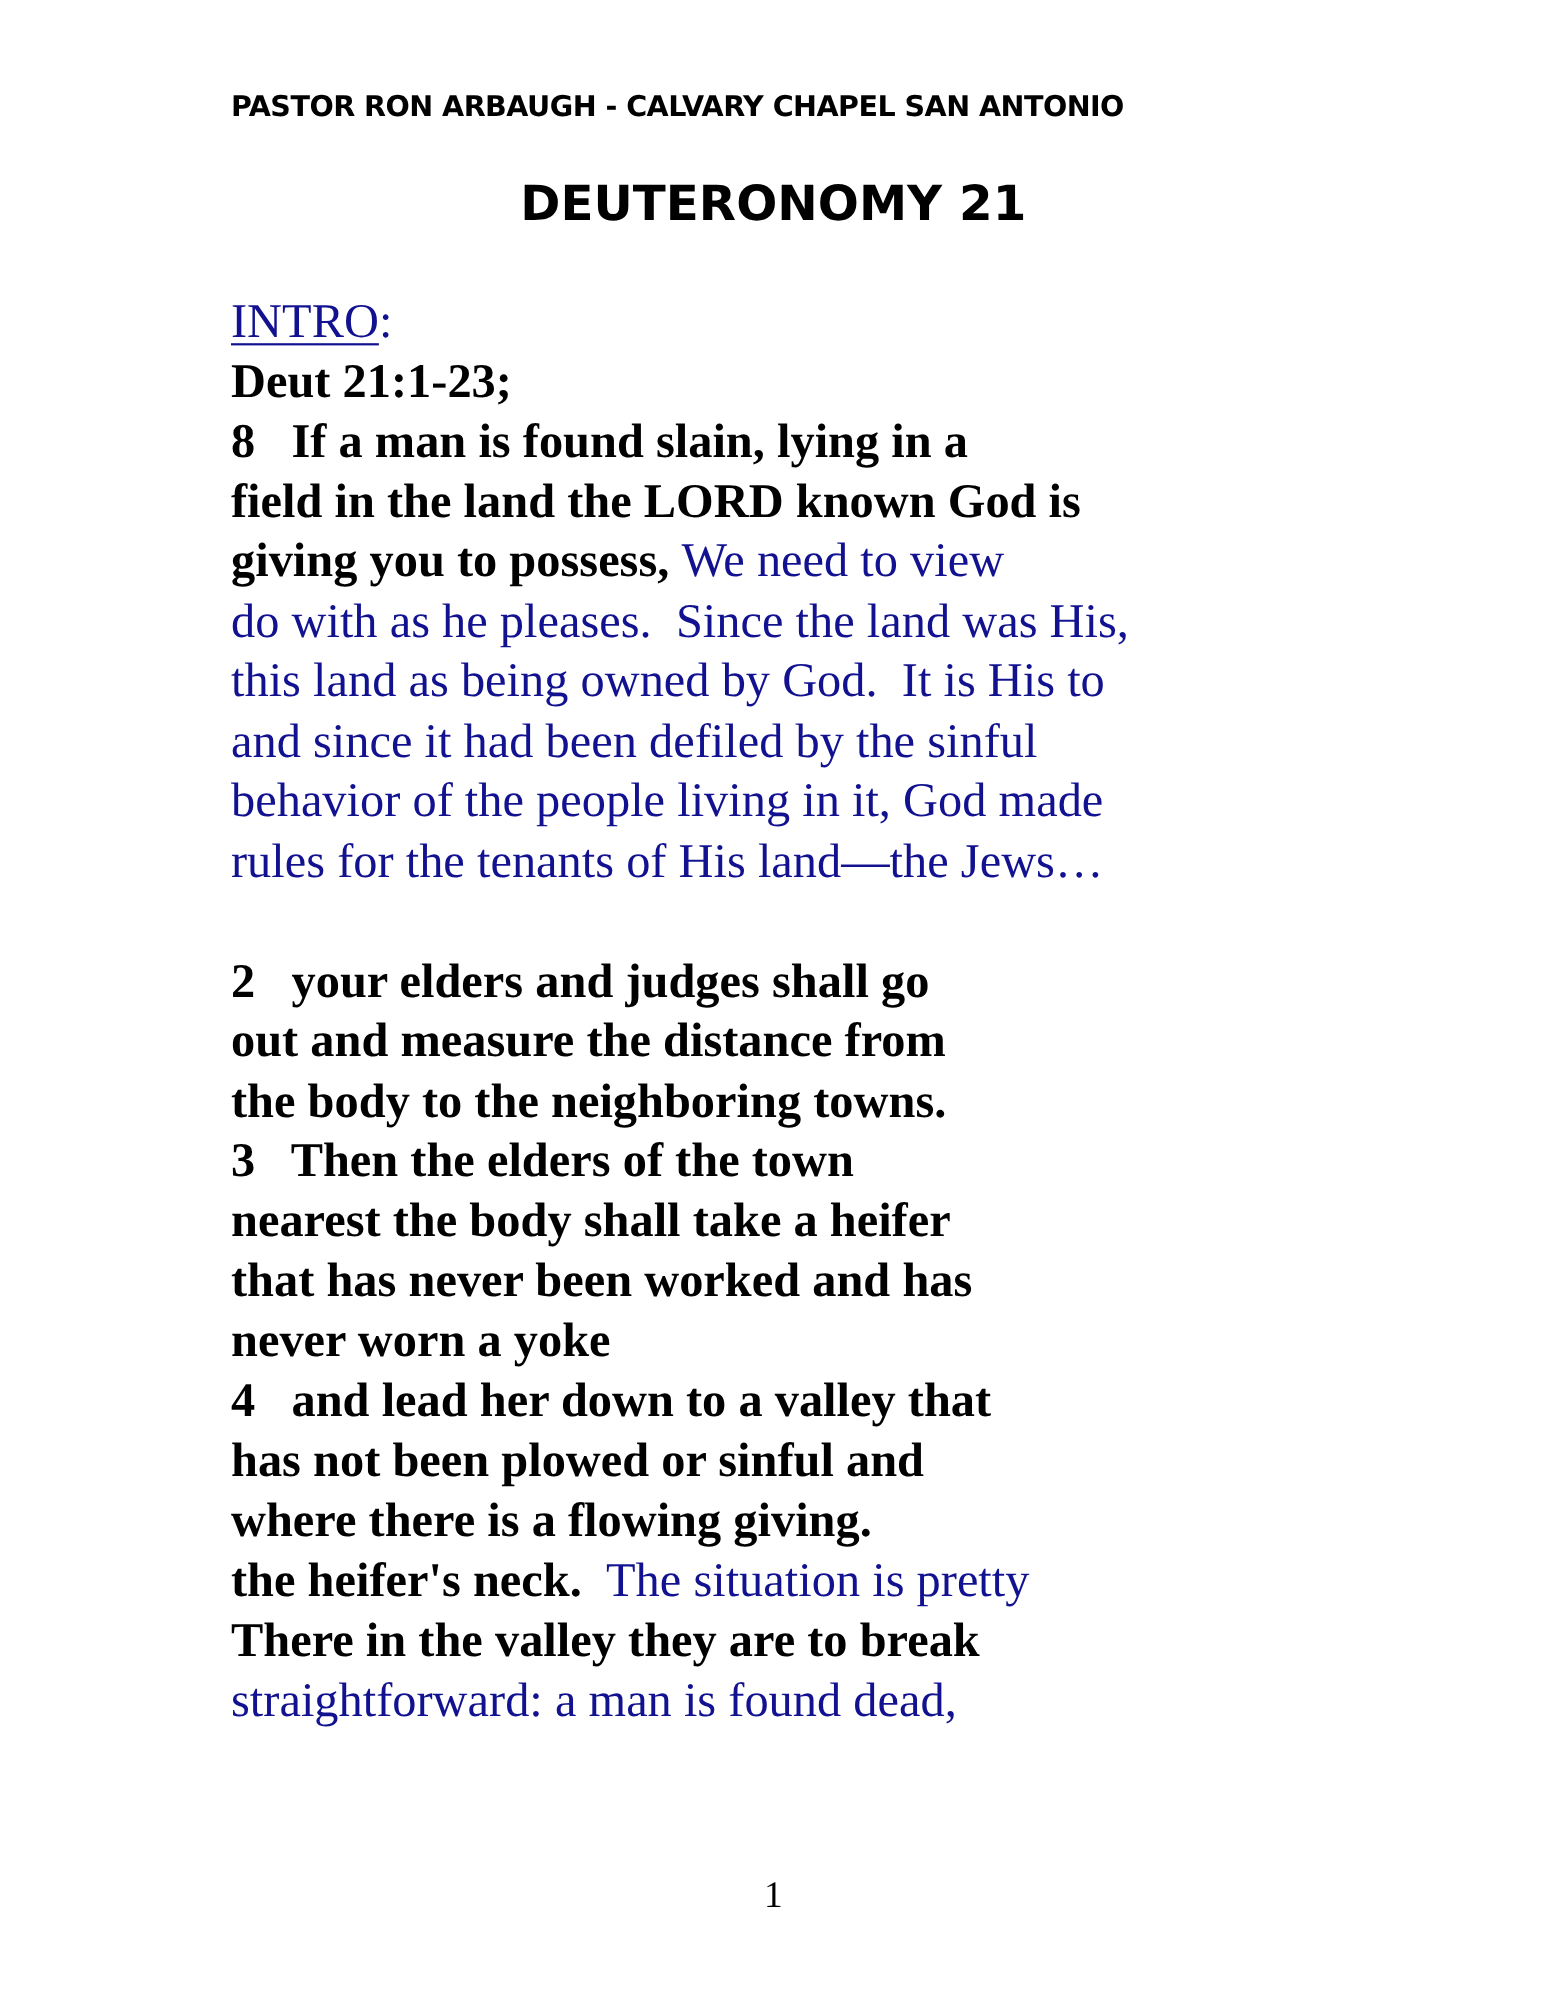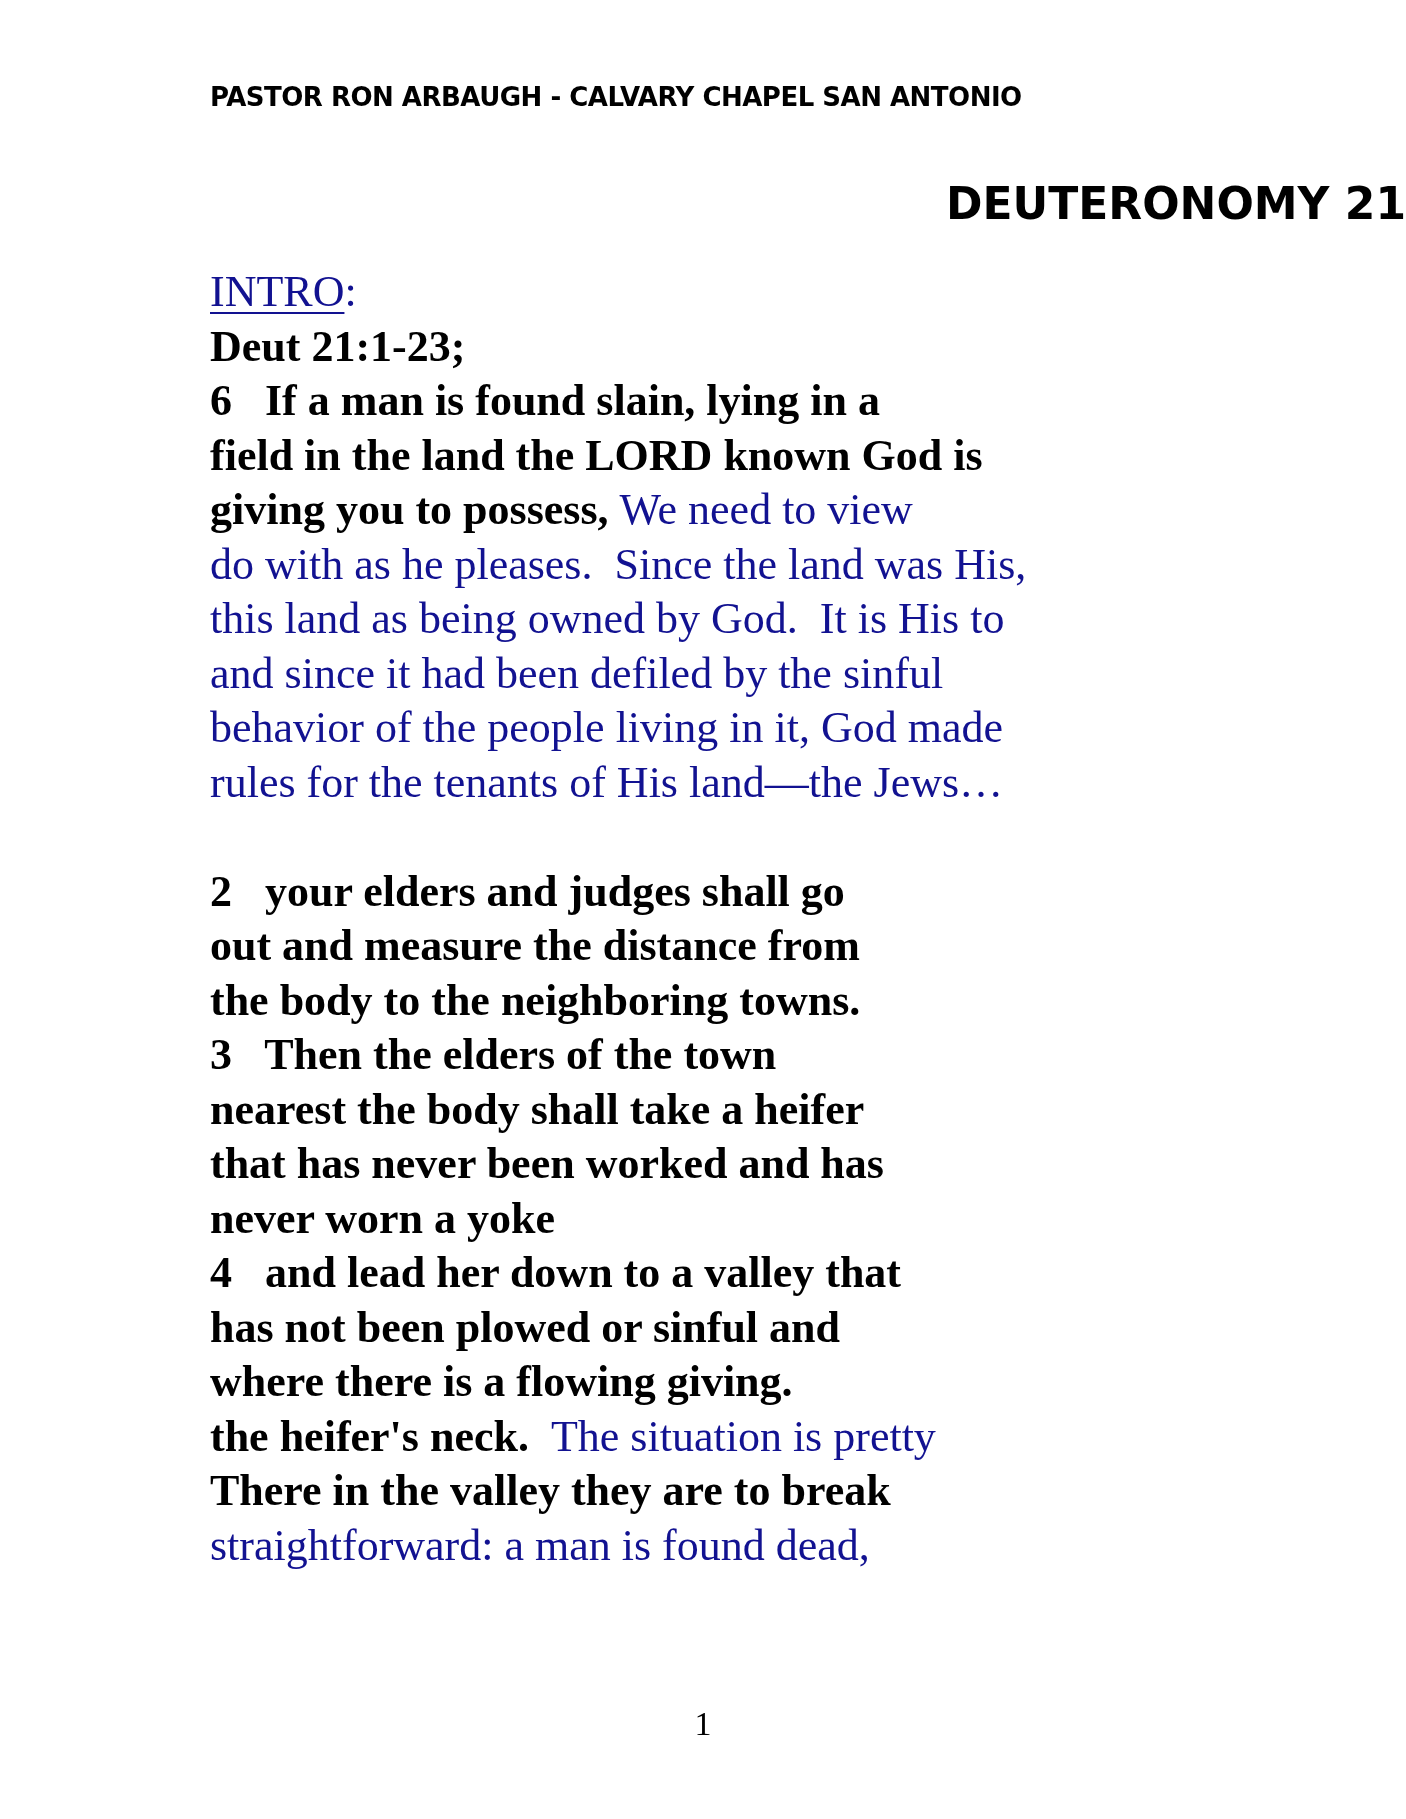--- a/index.html
+++ b/index.html
@@ -23,22 +23,22 @@
     line-height: 26px;
     font-weight: bold;
     color: var(--scripture, #000000);
     white-space: pre;
     letter-spacing: -0.5px;
   }
   .doc-title {
     position: absolute;
     left: 0;
     right: 0;
-    top: 182px;
-    text-align: right;
+    top: 164px;
+    text-align: center;
     font-size: 44px;
     line-height: 44px;
     font-weight: bold;
     color: var(--scripture, #000000);
     white-space: pre;
   }
   .body-text {
     position: absolute;
     left: 210px;
     top: 265px;
@@ -85,21 +85,21 @@
 
 <div class="page">
 
   <div class="doc-header">PASTOR RON ARBAUGH - CALVARY CHAPEL SAN ANTONIO</div>
 
   <div class="doc-title">DEUTERONOMY 21</div>
 
   <div class="body-text">
       <div class="line"><span class="intro">INTRO</span><span class="commentary">:</span></div>
       <div class="line"><span class="scripture">Deut 21:1-23;</span></div>
-      <div class="line"><span class="scripture">6   If a man is found slain, lying in a</span></div>
+      <div class="line"><span class="scripture">8   If a man is found slain, lying in a</span></div>
       <div class="line"><span class="scripture">field in the land the LORD known God is</span></div>
       <div class="line"><span class="scripture">giving you to possess, </span><span class="commentary">We need to view</span></div>
       <div class="line"><span class="commentary">do with as he pleases.  Since the land was His,</span></div>
       <div class="line"><span class="commentary">this land as being owned by God.  It is His to</span></div>
       <div class="line"><span class="commentary">and since it had been defiled by the sinful</span></div>
       <div class="line"><span class="commentary">behavior of the people living in it, God made</span></div>
       <div class="line"><span class="commentary">rules for the tenants of His land—the Jews…</span></div>
       <div class="line"></div>
       <div class="line"><span class="scripture">2   your elders and judges shall go</span></div>
       <div class="line"><span class="scripture">out and measure the distance from</span></div>

